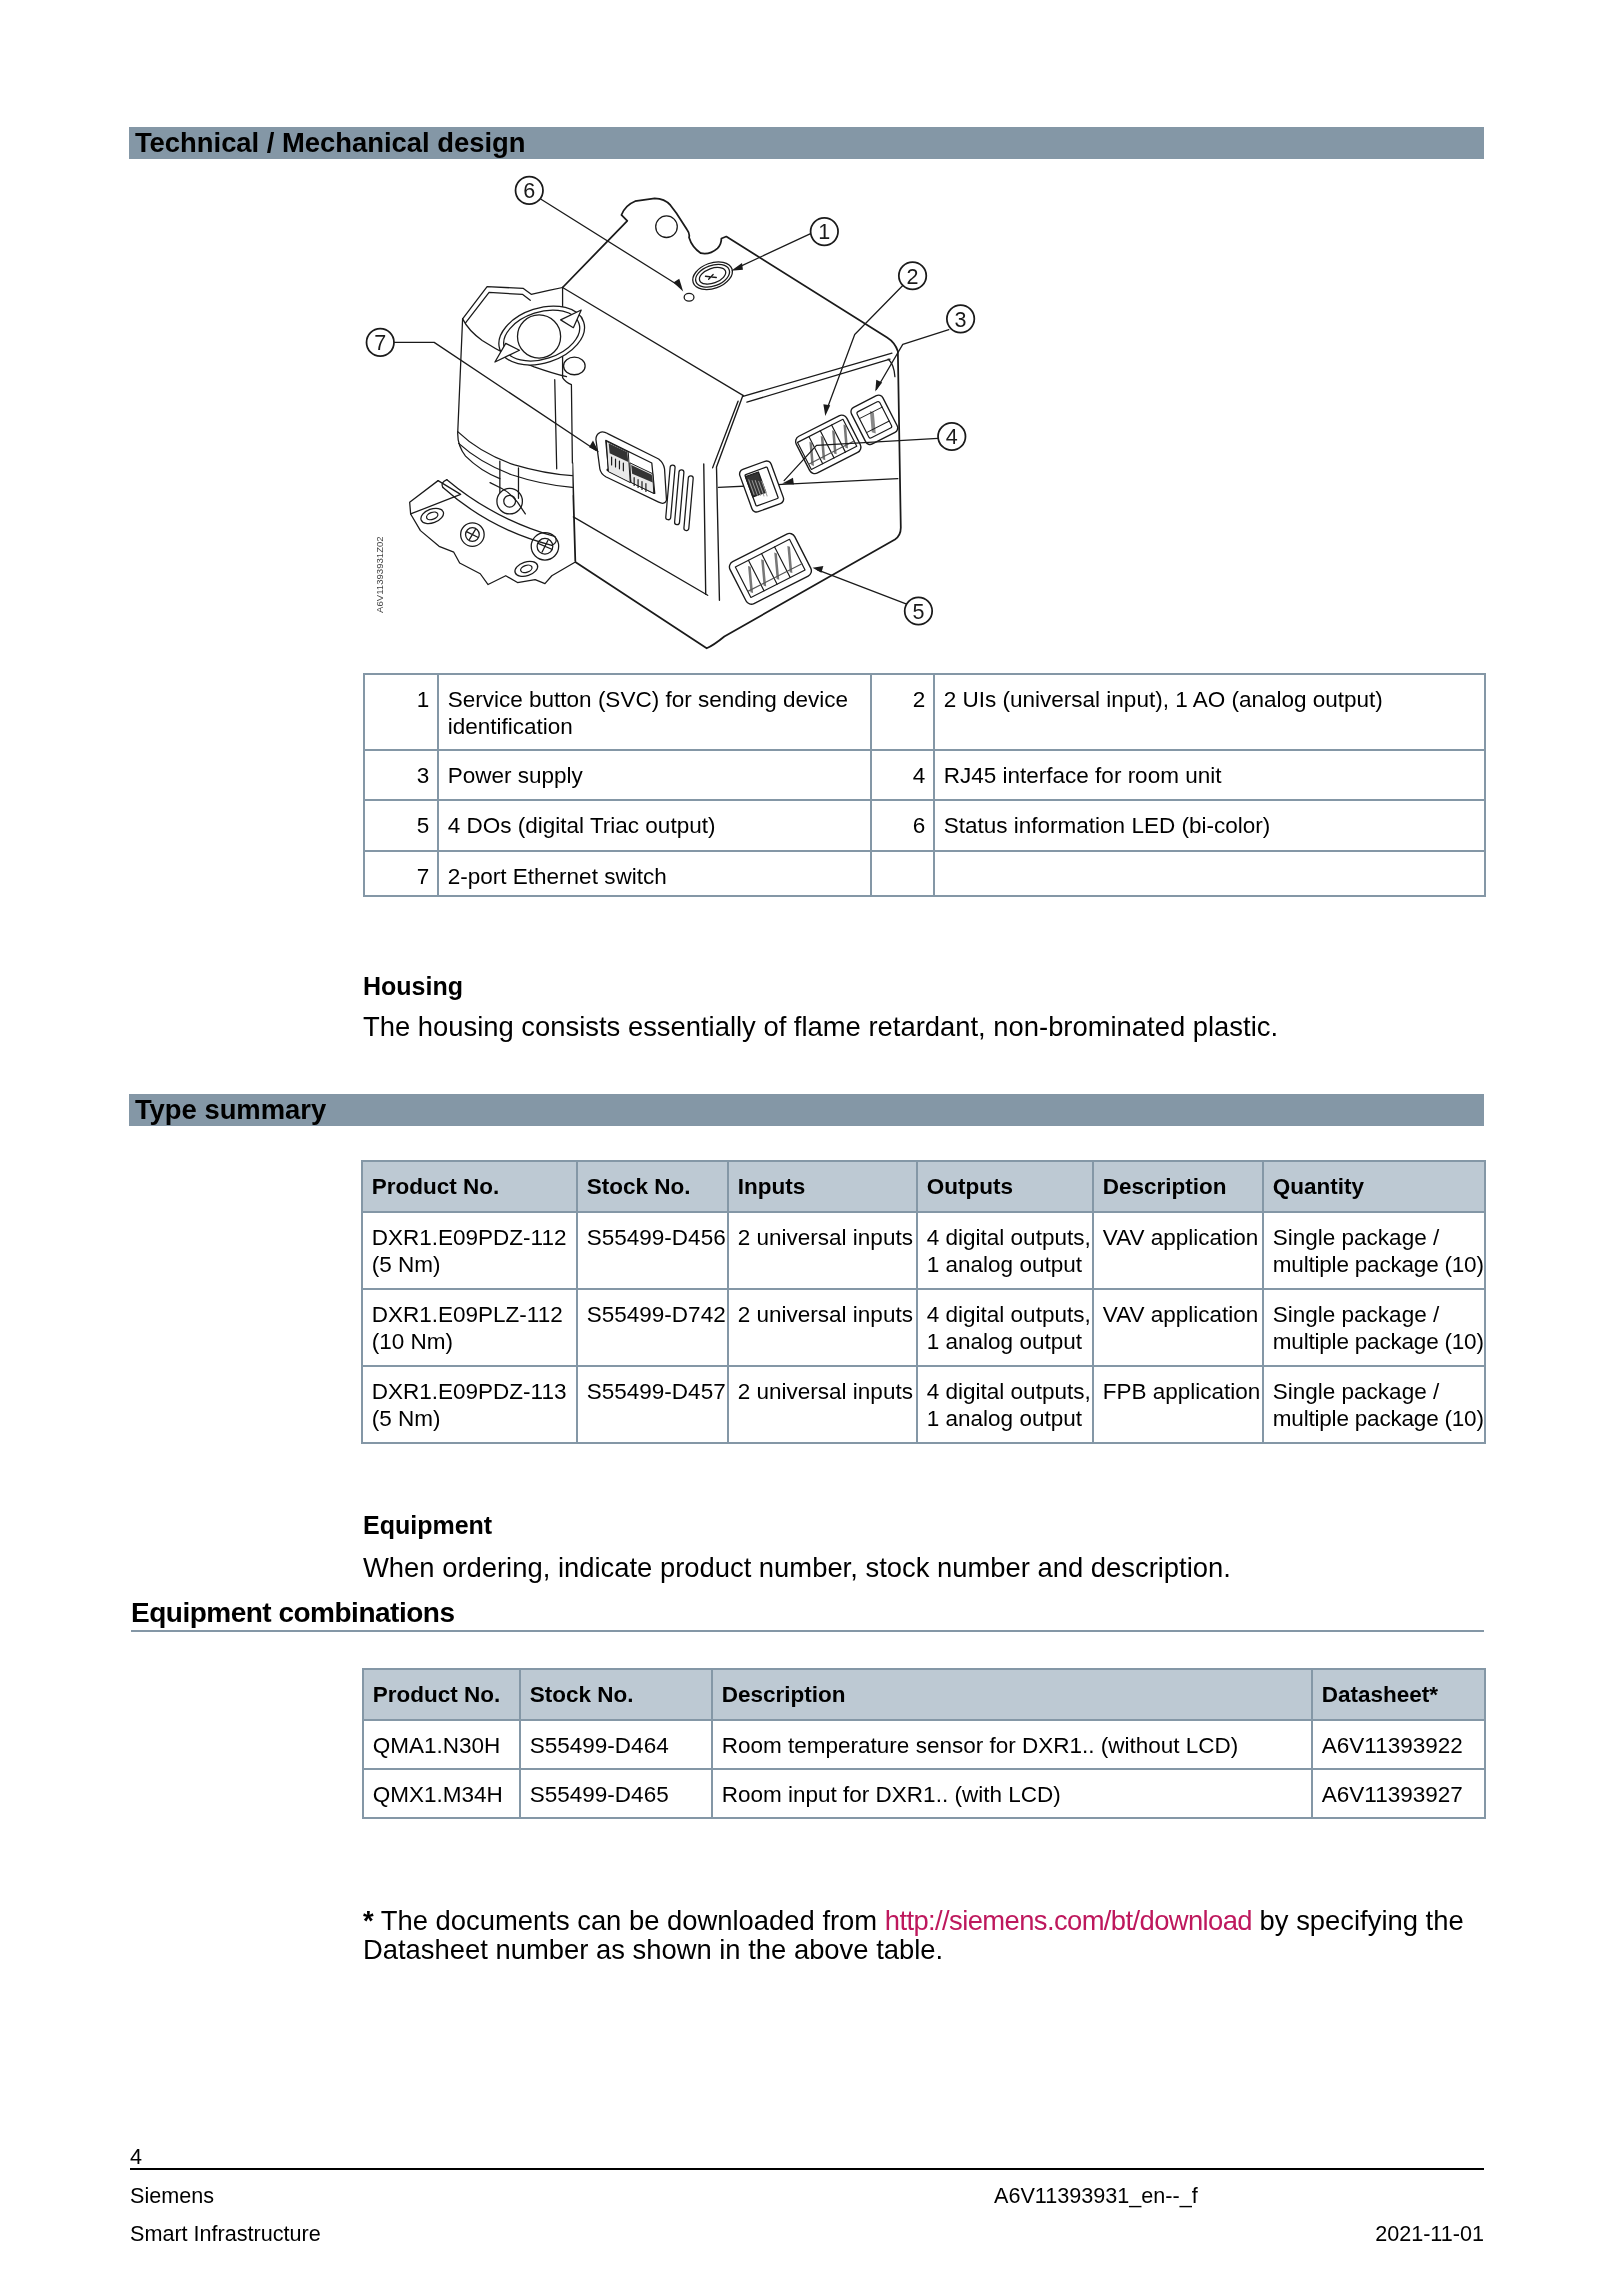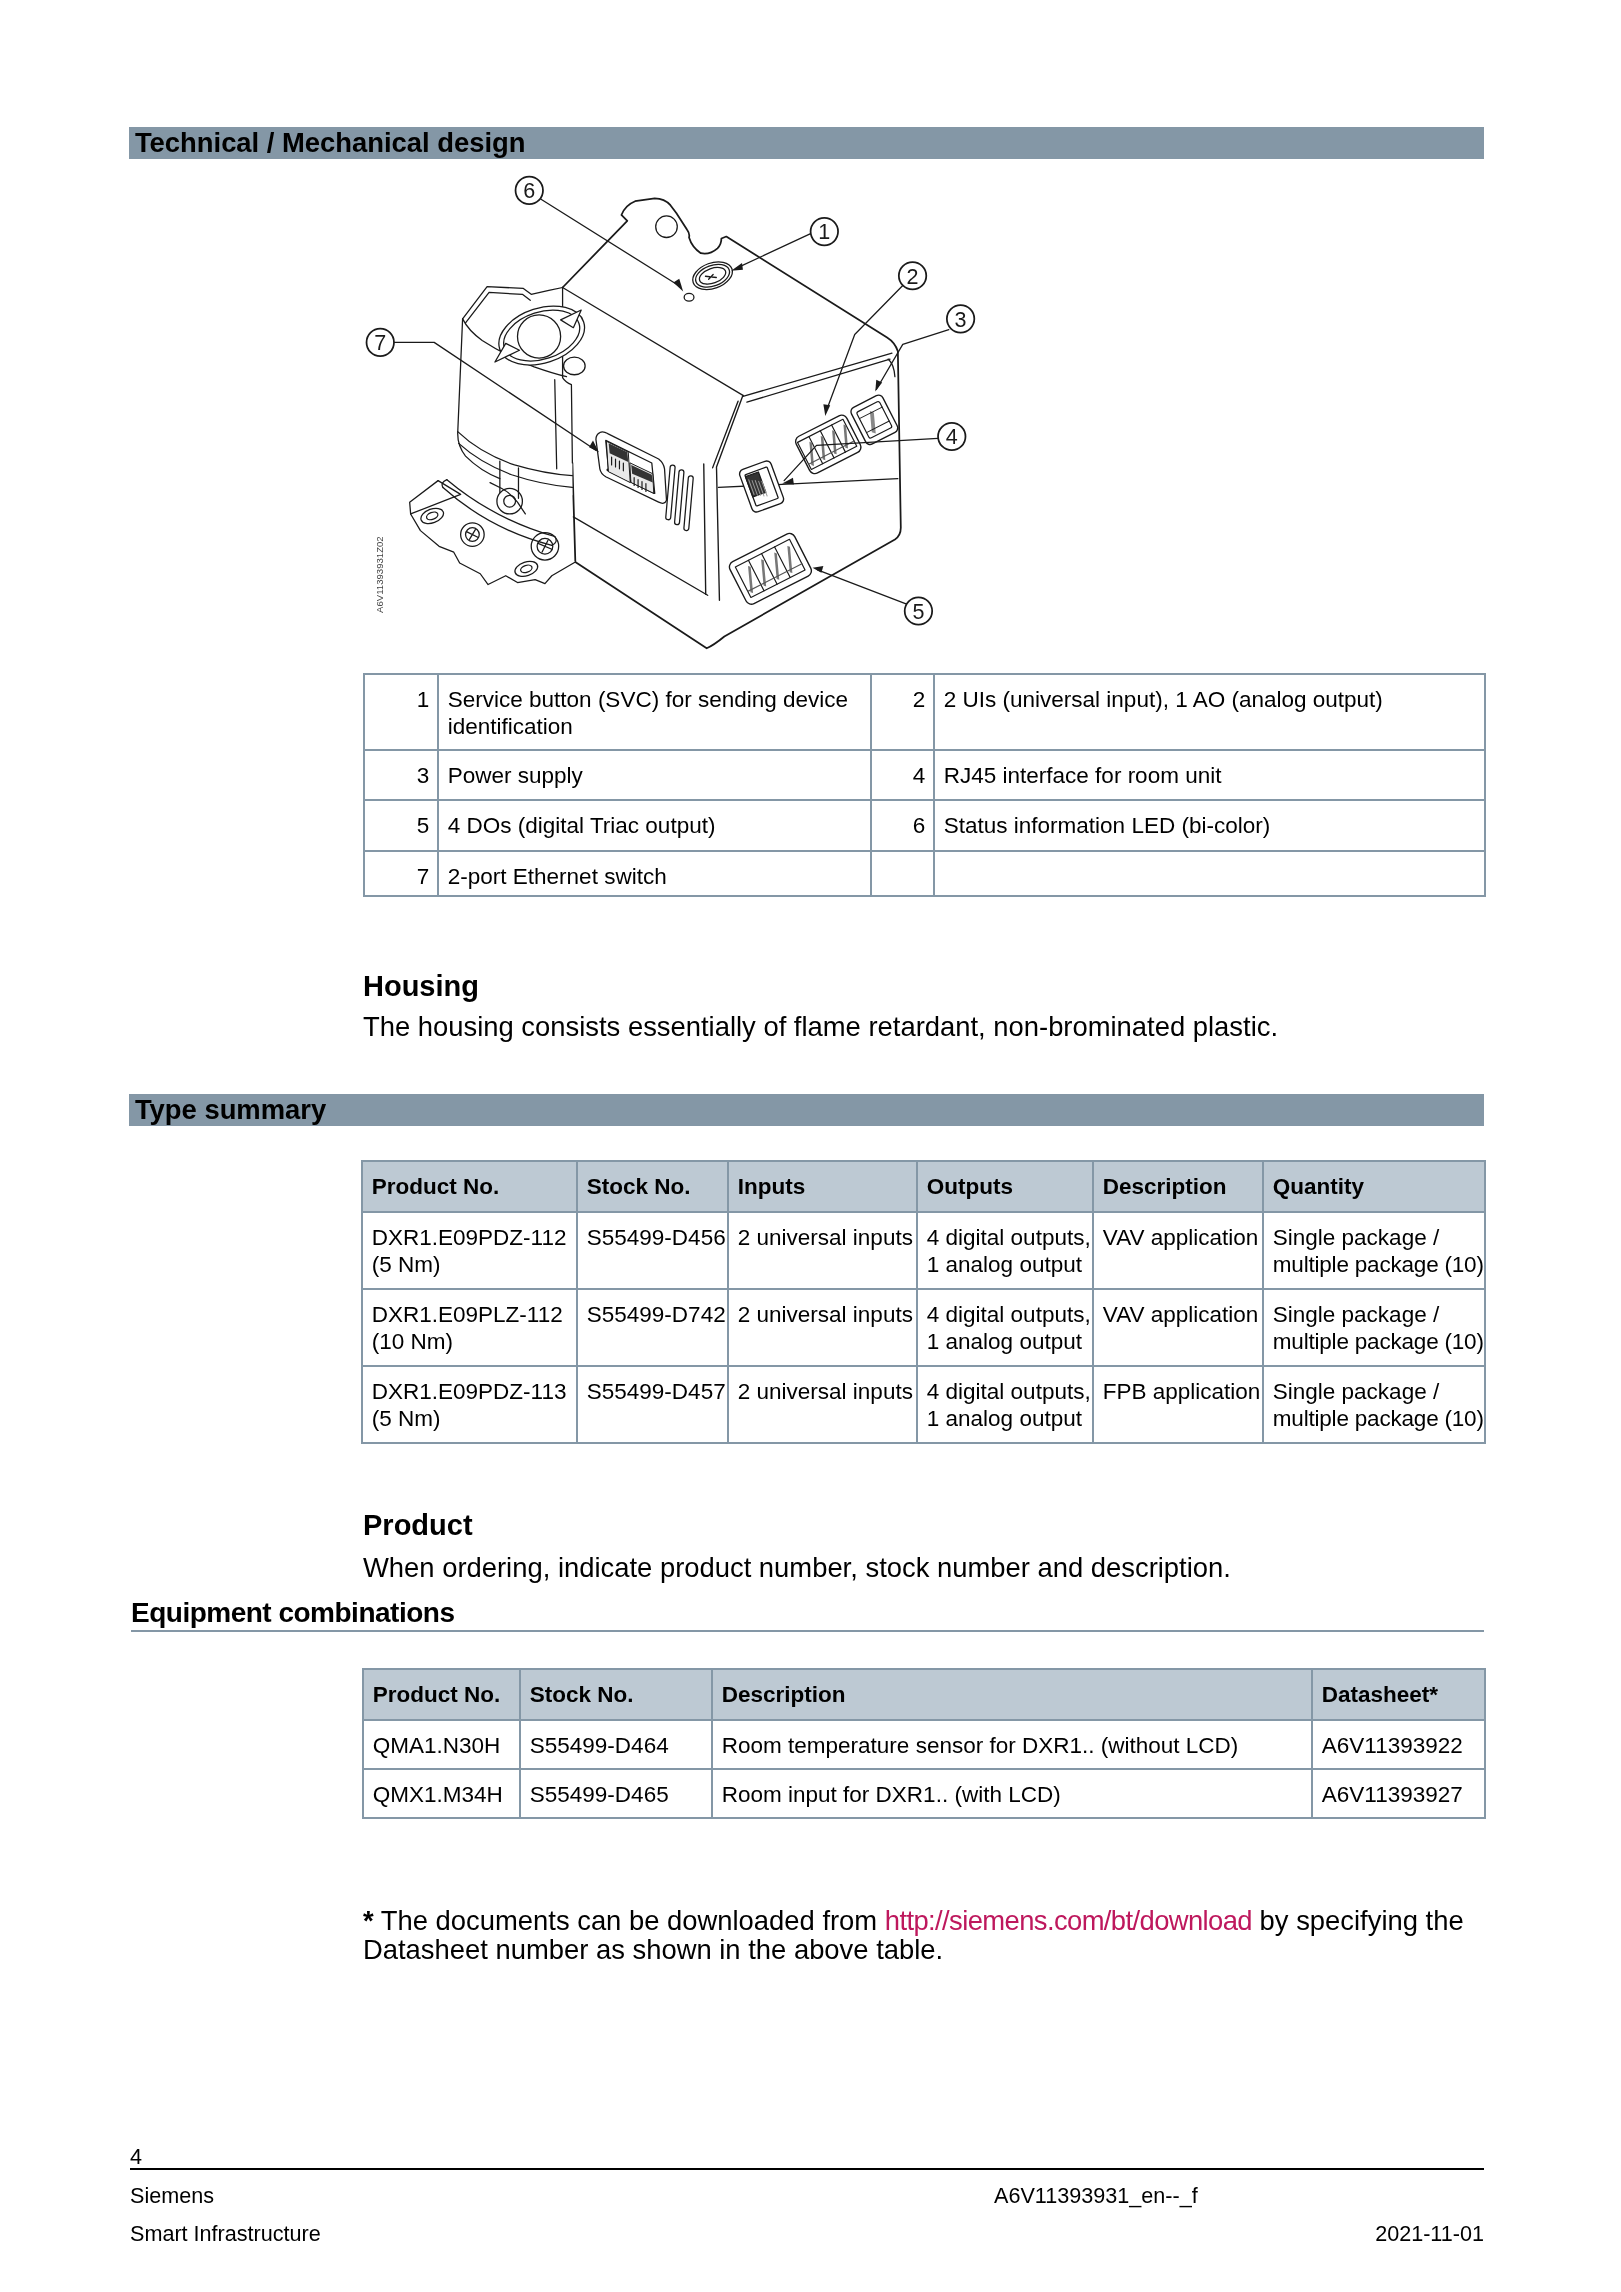--- a/index.html
+++ b/index.html
@@ -3,21 +3,21 @@
 <meta charset="utf-8">
 <style>
 html,body{margin:0;padding:0}
 body{width:1621px;height:2293px;position:relative;font-family:"Liberation Sans",sans-serif;background:#fff;color:#000;overflow:hidden}
 .abs{position:absolute}
 .bar{position:absolute;left:129px;width:1355px;height:32px;background:#8497a6;color:#000000;font-weight:bold;font-size:27.4px;line-height:32px;padding-left:5.9px;box-sizing:border-box}
 table{border-collapse:collapse;table-layout:fixed;position:absolute}
 td{border:2px solid #8497a6;font-size:22.5px;line-height:27.4px;padding:10.8px 0 0 8.8px;vertical-align:top;text-align:left;overflow:hidden}
 td.num{text-align:right;padding:10.8px 7.8px 0 0}
 td.hd{background:#bdc9d3;font-weight:bold}
-.h1{position:absolute;font-size:29px;font-weight:bold;line-height:29px}
+.h1{position:absolute;font-size:25px;font-weight:bold;line-height:29px}
 .p{position:absolute;font-size:27.4px;line-height:29px}
 .f{position:absolute;font-size:21.6px;line-height:23.5px}
 a.lk{color:#be185d;letter-spacing:-0.6px}
 </style>
 </head>
 <body>
 
 <div class="bar" style="top:127px">Technical / Mechanical design</div>
 
 <div class="abs" style="left:343px;top:157px;width:647px;height:510px">
@@ -245,21 +245,21 @@
         <td>DXR1.E09PDZ-113 (5&nbsp;Nm)</td>
         <td>S55499-D457</td>
         <td>2 universal inputs</td>
         <td>4 digital outputs, 1 analog output</td>
         <td>FPB application</td>
         <td><span style="white-space:nowrap">Single package /</span><br><span style="white-space:nowrap;letter-spacing:-0.2px">multiple package (10)</span></td>
       </tr>
 </tbody>
   </table>
 
-<div class="h1" style="left:363px;top:1511px">Product</div>
+<div class="h1" style="left:363px;top:1511px">Equipment</div>
 <div class="p" style="left:363px;top:1553px">When ordering, indicate product number, stock number and description.</div>
 
 <div class="h1" style="left:131px;top:1598px;font-size:28px;letter-spacing:-0.5px">Equipment combinations</div>
 <div class="abs" style="left:131px;top:1630px;width:1353px;height:2px;background:#8497a6"></div>
 
 <table style="left:362px;top:1668px;width:1122px">
 <colgroup>
       <col style="width:157px">
       <col style="width:192px">
       <col style="width:600px">

